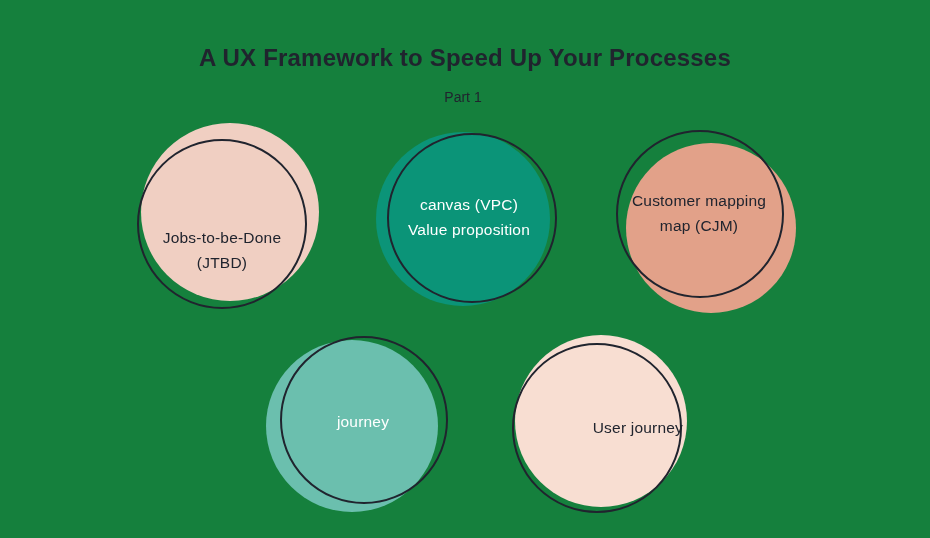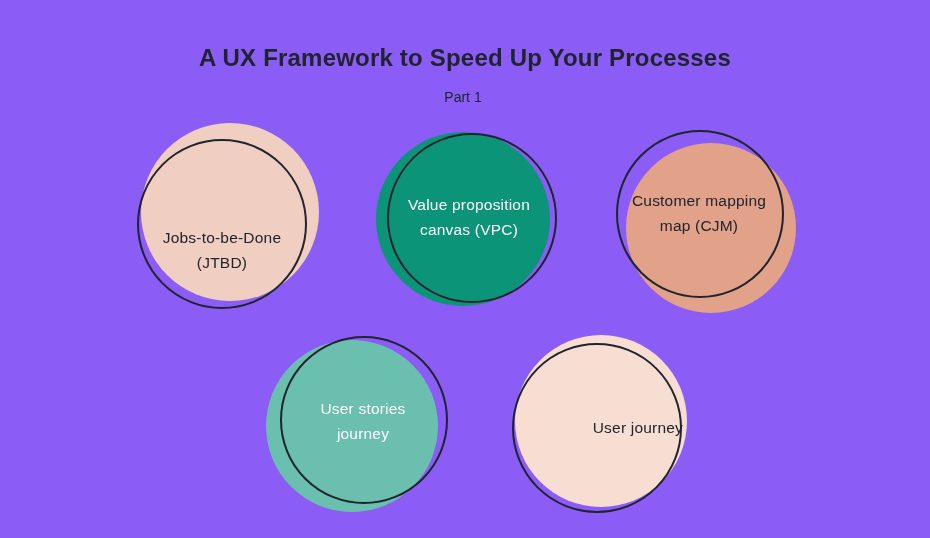--- a/index.html
+++ b/index.html
@@ -4,21 +4,21 @@
 <style>
   html, body {
     margin: 0;
     padding: 0;
     background: #ffffff;
   }
   .canvas {
     position: relative;
     width: 930px;
     height: 538px;
-    background: #8b5cf6;
+    background: #15803d;
     overflow: hidden;
     font-family: "Liberation Sans", sans-serif;
   }
   .title {
     position: absolute;
     top: 44px;
     left: 0;
     width: 930px;
     text-align: center;
     font-size: 24px;
@@ -100,35 +100,34 @@
   <div class="circle-fill b1-fill" style="background-color: rgb(240, 207, 194);"></div>
   <div class="circle-outline b1-outline" style="border-color: rgb(32, 36, 46);"></div>
   <div class="bubble-label b1-label" style="color: rgb(32, 36, 46); margin-top: 28px;">
     <span>Jobs-to-be-Done</span>
     <span>(JTBD)</span>
   </div>
 
   <div class="circle-fill b2-fill" style="background-color: rgb(11, 148, 120);"></div>
   <div class="circle-outline b2-outline" style="border-color: rgb(32, 36, 46);"></div>
   <div class="bubble-label b2-label" style="color: rgb(255, 255, 255);">
+    <span>canvas (VPC)</span>
     <span>Value proposition</span>
-    <span>canvas (VPC)</span>
   </div>
 
   <div class="circle-fill b3-fill" style="background-color: rgb(226, 161, 137);"></div>
   <div class="circle-outline b3-outline" style="border-color: rgb(32, 36, 46);"></div>
   <div class="bubble-label b3-label" style="color: rgb(32, 36, 46);">
     <span>Customer mapping</span>
     <span>map (CJM)</span>
   </div>
 
   <div class="circle-fill b4-fill" style="background-color: rgb(107, 191, 174);"></div>
   <div class="circle-outline b4-outline" style="border-color: rgb(32, 36, 46);"></div>
   <div class="bubble-label b4-label" style="color: rgb(255, 255, 255);">
-    <span>User stories</span>
     <span>journey</span>
   </div>
 
   <div class="circle-fill b5-fill" style="background-color: rgb(248, 222, 210);"></div>
   <div class="circle-outline b5-outline" style="border-color: rgb(32, 36, 46);"></div>
   <div class="bubble-label b5-label" style="color: rgb(32, 36, 46);">
     <span>User journey</span>
   </div>
 
 </div>

